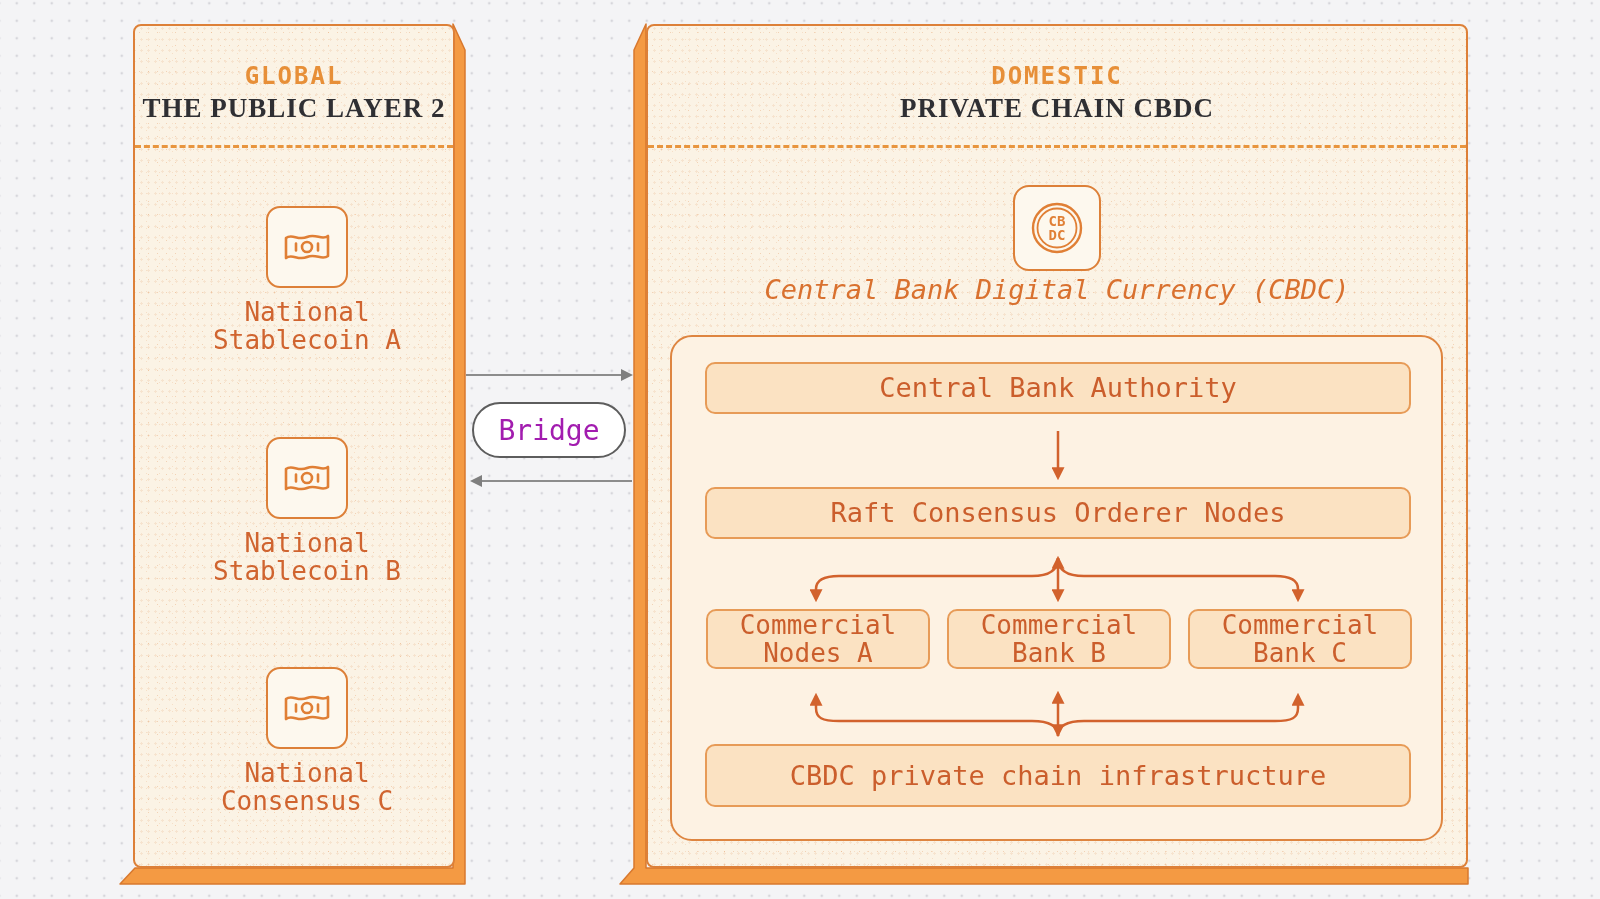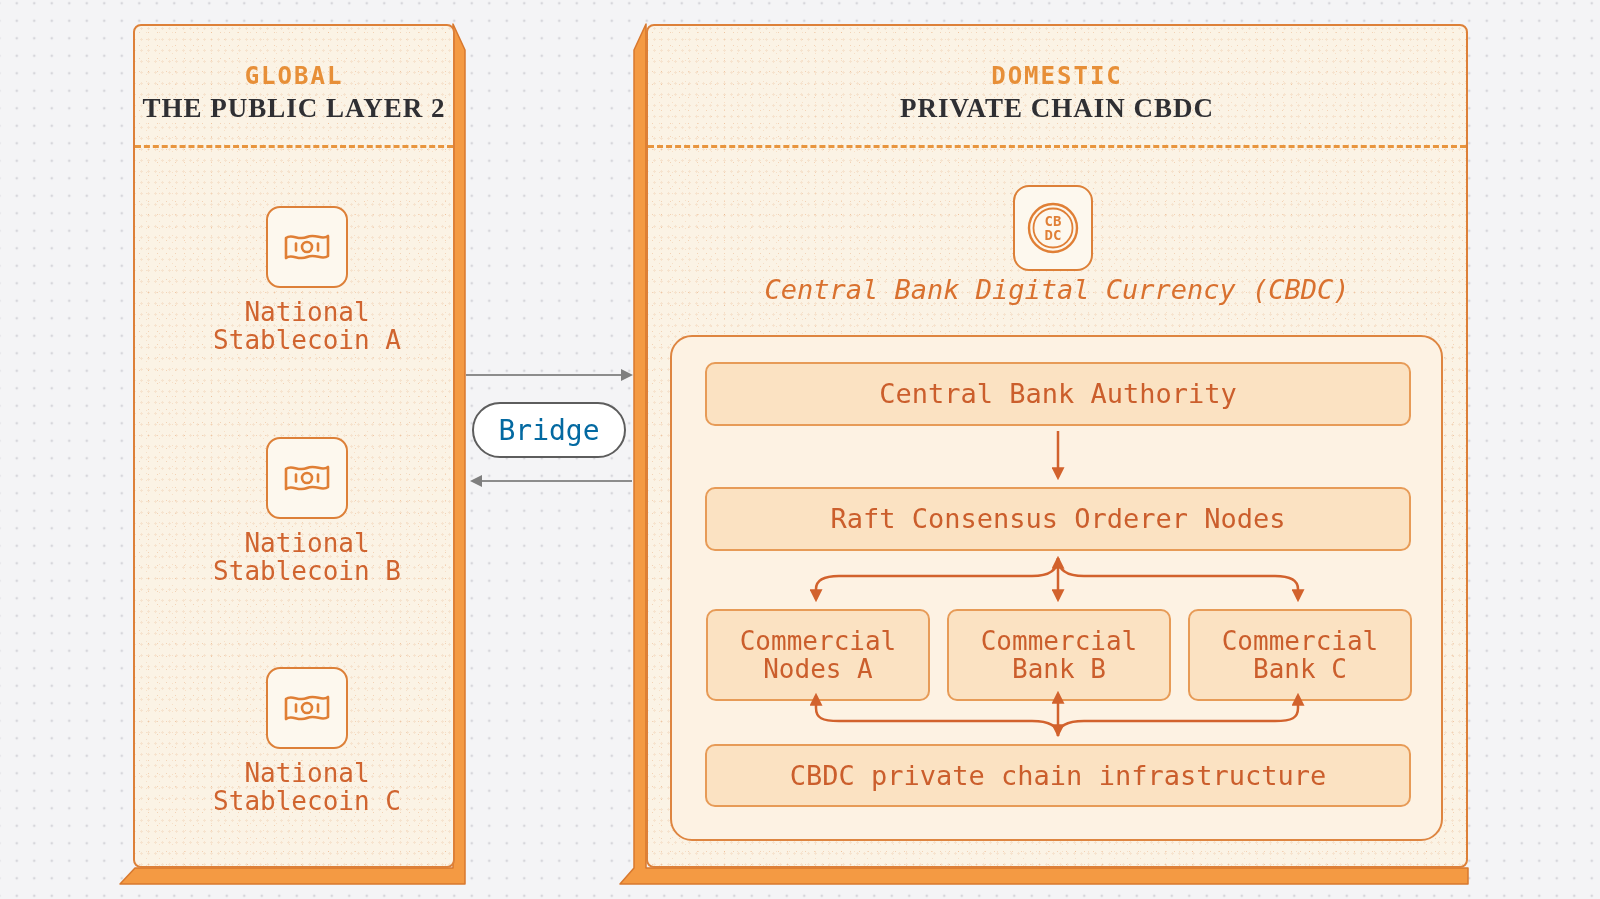--- a/index.html
+++ b/index.html
@@ -38,45 +38,45 @@
   
   .sc-item{ position:absolute; left:0; width:100%; text-align:center;margin-left:13px; }
   .sc-icon{
     width:82px; height:82px; margin:0 auto; border:2px solid #dd8038; border-radius:14px;
     background:#fdf8ee; display:flex; align-items:center; justify-content:center;
   }
   .sc-label{ margin-top:10px; font-size:26px; line-height:28px; color:#d0642f; }
 
   
   .cbdc-icon{
-    position:absolute; left:365px; top:159px; width:80px; height:86px;
+    position:absolute; left:365px; top:159px; width:88px; height:86px;
     border:2px solid #dd8038; border-radius:16px; background:#fdf8ee;
     display:flex; align-items:center; justify-content:center;
   }
   .cbdc-label{ position:absolute; top:248px; left:0; width:100%; text-align:center;
     font-size:27px; color:#d9712f;font-style:italic; }
 
   .container{
     position:absolute; left:22px; top:309px; width:773px; height:506px;
     background:#fdf2e3; border:2px solid #de8540; border-radius:22px;
   }
   .node{
     position:absolute; background:#fbe2c2; border:2px solid #e79b57; border-radius:10px;
     color:#cb5e2c; display:flex; align-items:center; justify-content:center;
     text-align:center; font-size:27px; line-height:28px;
   }
-  .node.wide  { left:33px; width:706px; height:64px; }
-  .node.bank  { width:224px; height:92px; top:272px; font-size:26px; }
+  .node.wide  { left:33px; width:706px; height:52px; }
+  .node.bank  { width:224px; height:60px; top:272px; font-size:26px; }
 
   
   .bridge-pill{
     position:absolute; left:472px; top:402px; width:154px; height:56px;
     background:#ffffff; border:2.5px solid #5d5d5d; border-radius:28px;
     display:flex; align-items:center; justify-content:center;
-    font-size:28px; color:#0369a1;
+    font-size:28px; color:#a21caf;
   }
 </style>
 </head>
 <body>
 
 <div class="stage">
 
   <svg class="overlay">
     <polygon points="453,24 465,50 465,884 120,884 135,868 453,868" fill="#f49a43" stroke="#d8782e" stroke-width="1.5" stroke-linejoin="round"></polygon>
     <polygon points="646,24 634,50 634,868 620,884 1468,884 1468,868 646,868" fill="#f49a43" stroke="#d8782e" stroke-width="1.5" stroke-linejoin="round"></polygon>
@@ -120,21 +120,21 @@
     <div class="sc-item" style="top:641px">
       <div class="sc-icon">
         <svg width="48" height="38" viewBox="0 0 48 36" fill="none" stroke="#e07f35" stroke-width="2.6" stroke-linecap="round" stroke-linejoin="round">
           <path d="M3,9 C9,4 15,12 24,8 C33,4 39,12 45,7 L45,27 C39,32 33,24 24,28 C15,32 9,24 3,29 Z"></path>
           <circle cx="24" cy="18" r="5"></circle>
           <path d="M13,14.5 L13,21.5 M35,14.5 L35,21.5"></path>
         </svg>
       </div>
       <div class="sc-label">
         <div>National</div>
-        <div>Stablecoin C</div>
+        <div>Consensus C</div>
       </div>
     </div>
   </section>
 
   <section class="face right">
     <div class="panel-head">
       <div class="eyebrow">DOMESTIC</div>
       <div class="ptitle">PRIVATE CHAIN CBDC</div>
     </div>
     <div class="dashes"></div>

